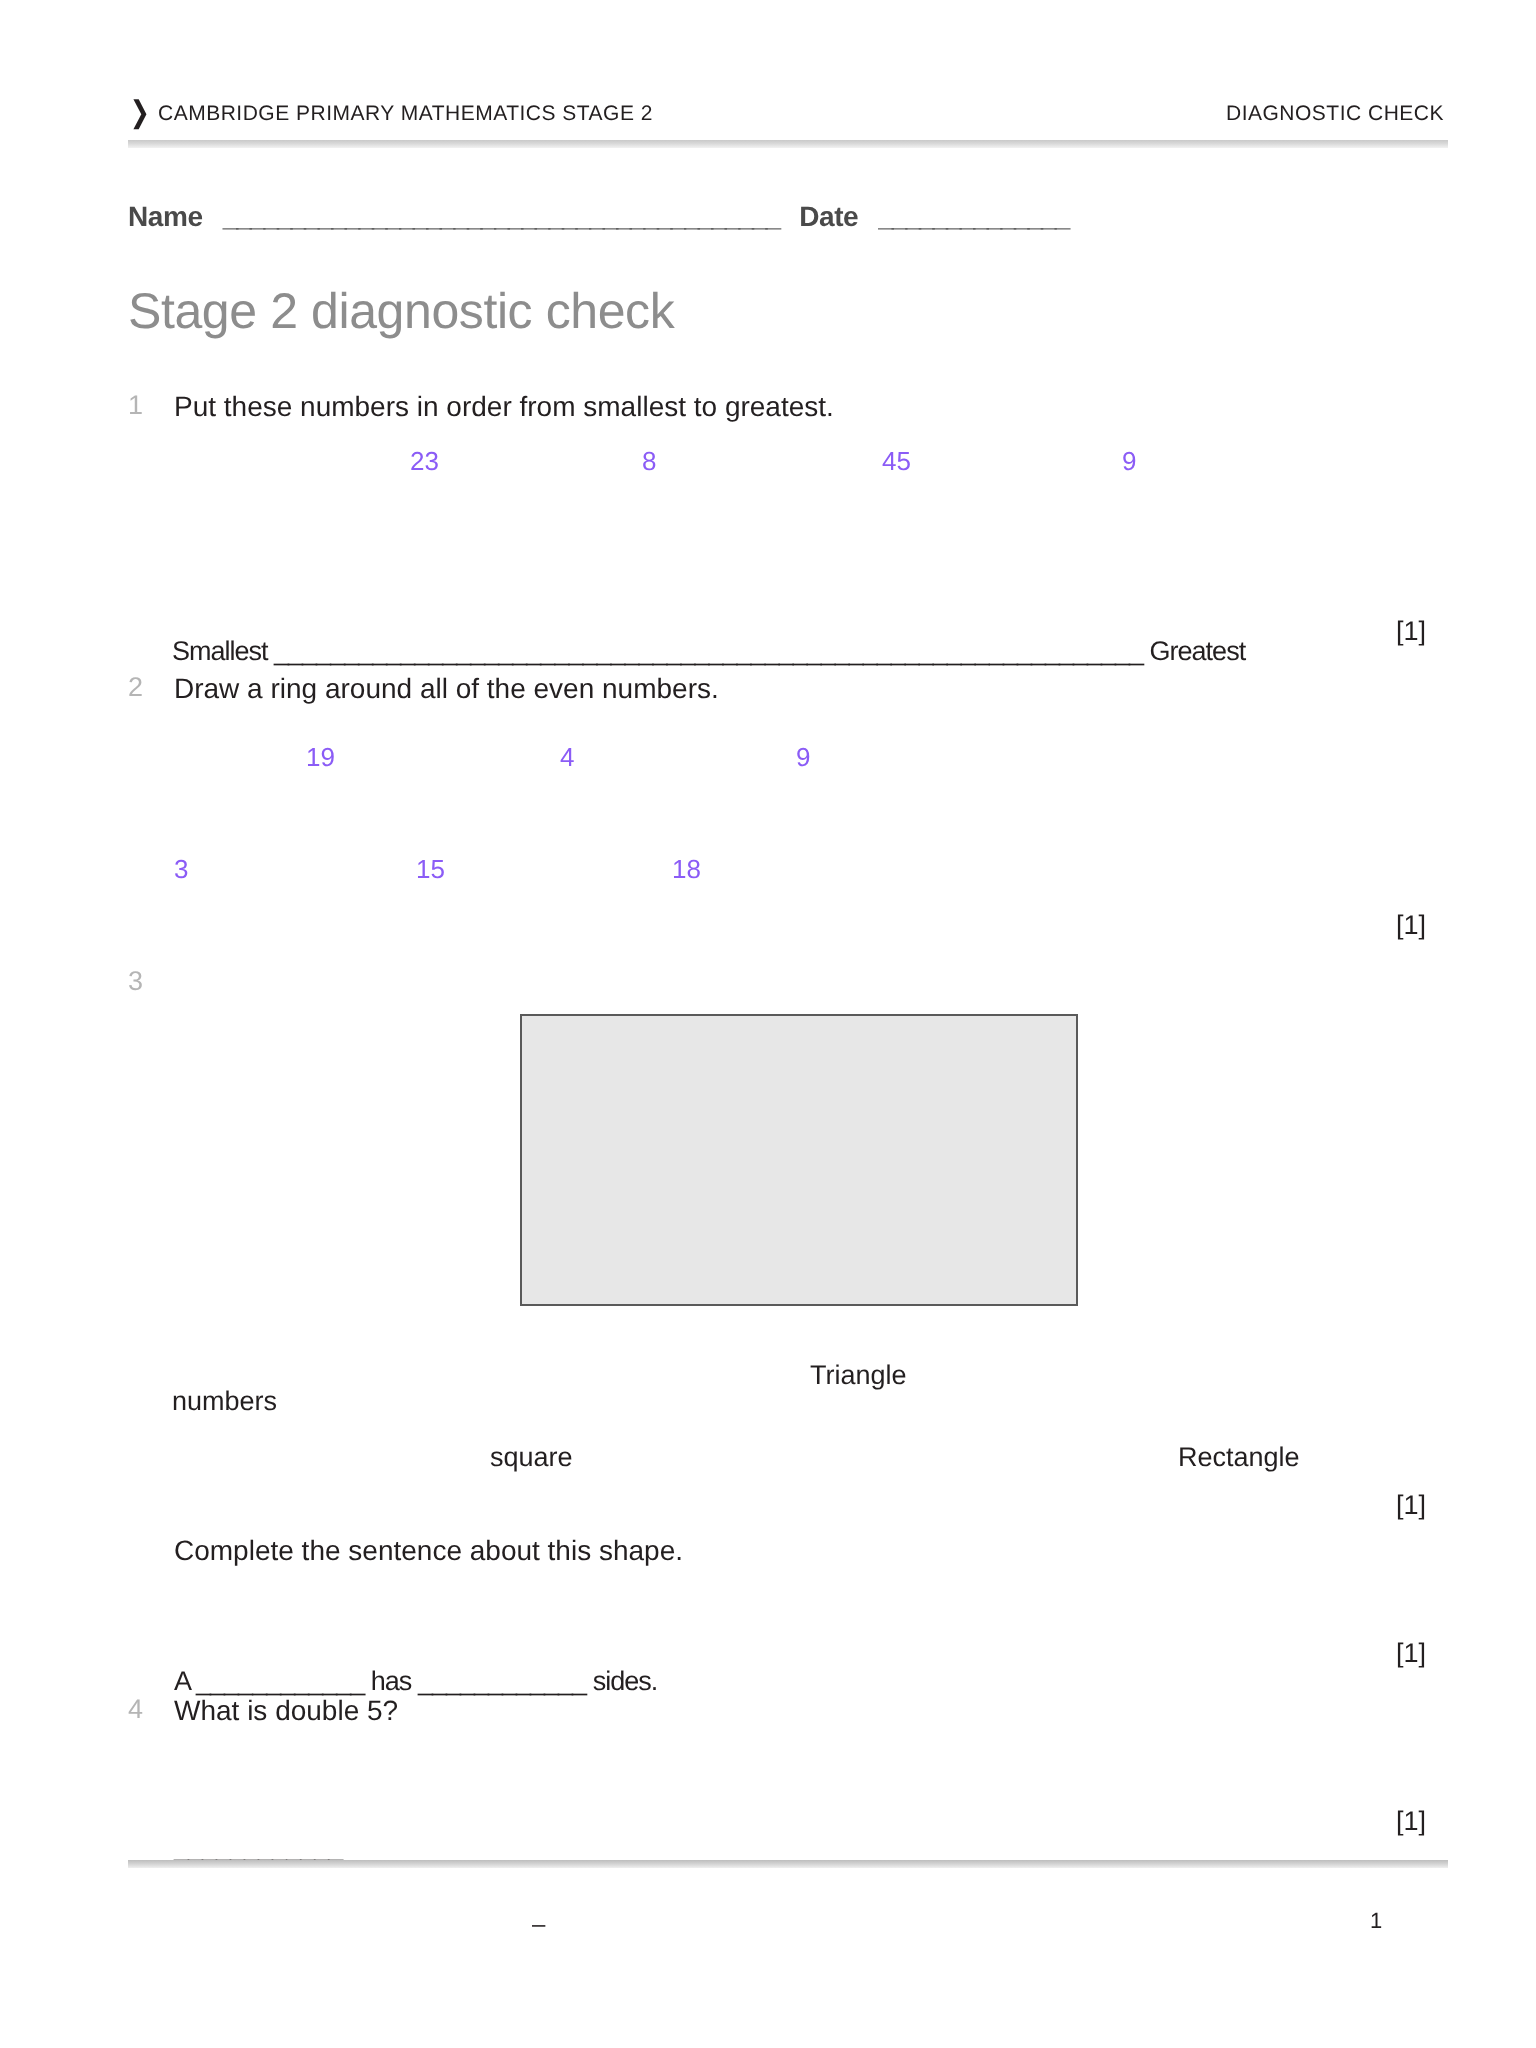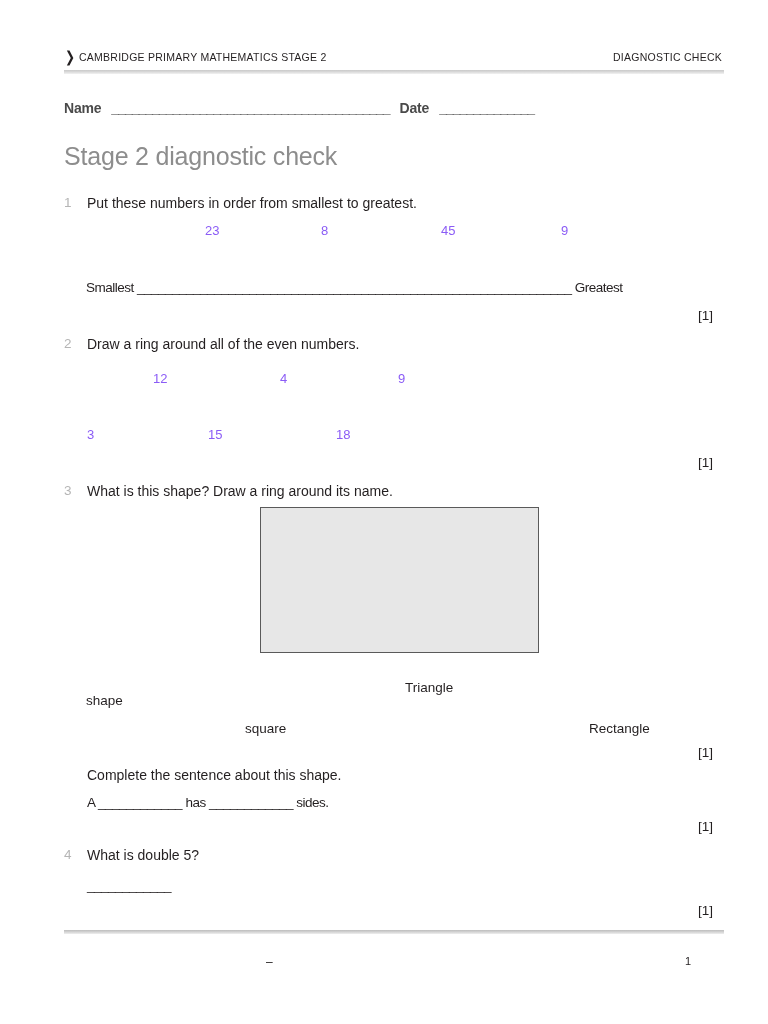--- a/index.html
+++ b/index.html
@@ -124,20 +124,21 @@
     color: #231f20;
     right: 55px;
     text-align: right;
   }
   .fill-line {
     position: absolute;
     font-size: 13.5px;
     color: #231f20;
     white-space: nowrap;
     letter-spacing: -0.5px;
+    margin-top: 38px;
   }
   .opt {
     position: absolute;
     font-size: 13.5px;
     color: #231f20;
   }
 
   
   .shape-rect {
     position: absolute;
@@ -203,36 +204,35 @@
   <div class="num-item" style="left:561px; top:223px;">9</div>
 
   <div class="fill-line" style="left:86px; top:280px;">
     <span>Smallest</span><span> </span><span>______________________________________________________________</span><span> </span><span>Greatest</span>
   </div>
   <div class="mark" style="top:308px;">[1]</div>
 
   <div class="q-num" style="left:64px; top:336px;">2</div>
   <div class="q-text" style="left:87px; top:336px;">Draw a ring around all of the even numbers.</div>
 
-  <div class="num-item" style="left:153px; top:371px;">12</div>
+  <div class="num-item" style="left:153px; top:371px;">19</div>
   <div class="num-item" style="left:280px; top:371px;">4</div>
   <div class="num-item" style="left:398px; top:371px;">9</div>
 
   <div class="num-item" style="left:87px; top:427px;">3</div>
   <div class="num-item" style="left:208px; top:427px;">15</div>
   <div class="num-item" style="left:336px; top:427px;">18</div>
 
   <div class="mark" style="top:455px;">[1]</div>
 
   <div class="q-num" style="left:64px; top:483px;">3</div>
-  <div class="q-text" style="left:87px; top:483px;">What is this shape? Draw a ring around its name.</div>
 
   <div class="shape-rect"></div>
 
-  <div class="opt" style="left:86px; top:693px;">shape</div>
+  <div class="opt" style="left:86px; top:693px;">numbers</div>
   <div class="opt" style="left:405px; top:680px;">Triangle</div>
   <div class="opt" style="left:245px; top:721px;">square</div>
   <div class="opt" style="left:566px; top:721px;margin-left:23px;">Rectangle</div>
 
   <div class="mark" style="top:745px;">[1]</div>
 
   <div class="q-text" style="left:87px; top:767px;">Complete the sentence about this shape.</div>
 
   <div class="fill-line" style="left:87px; top:795px;">
     <span>A</span><span> </span><span>____________</span><span> </span><span>has</span><span> </span><span>____________</span><span> </span><span>sides.</span>

